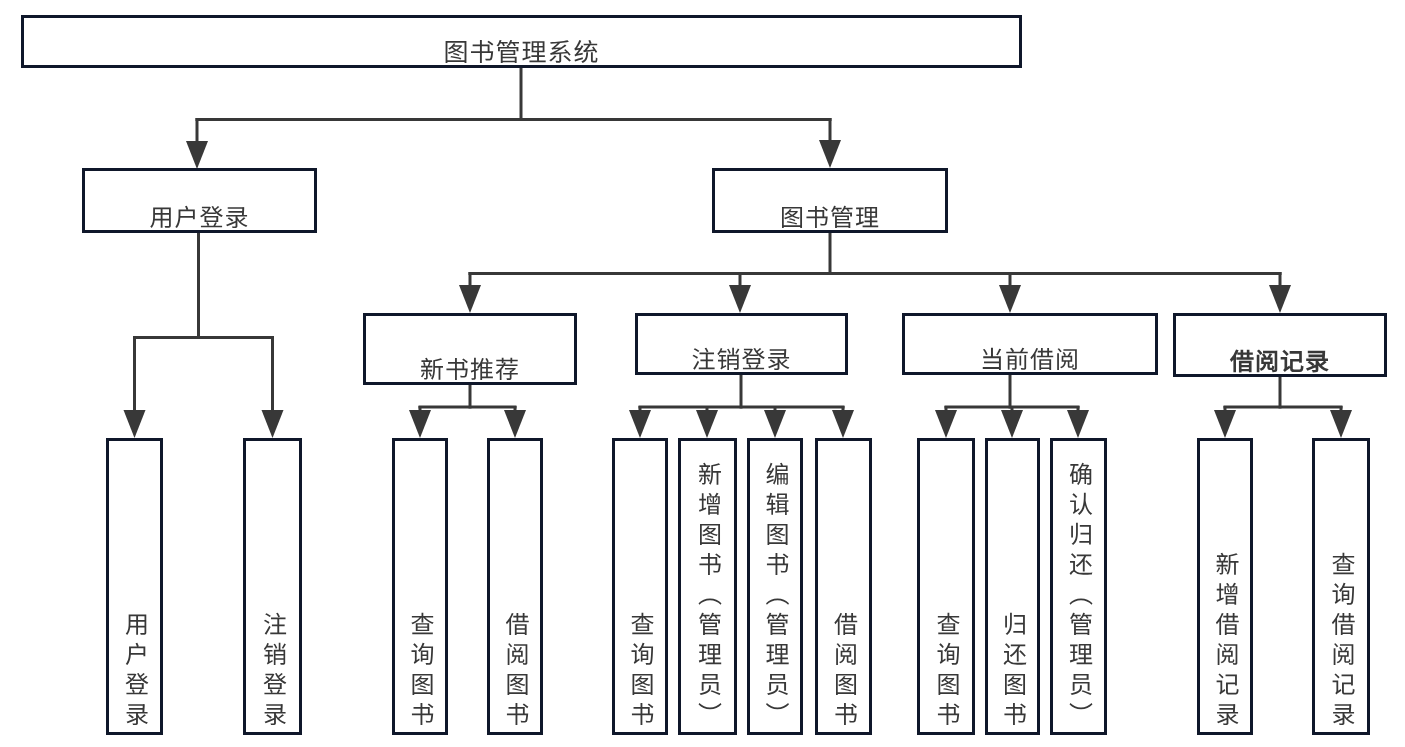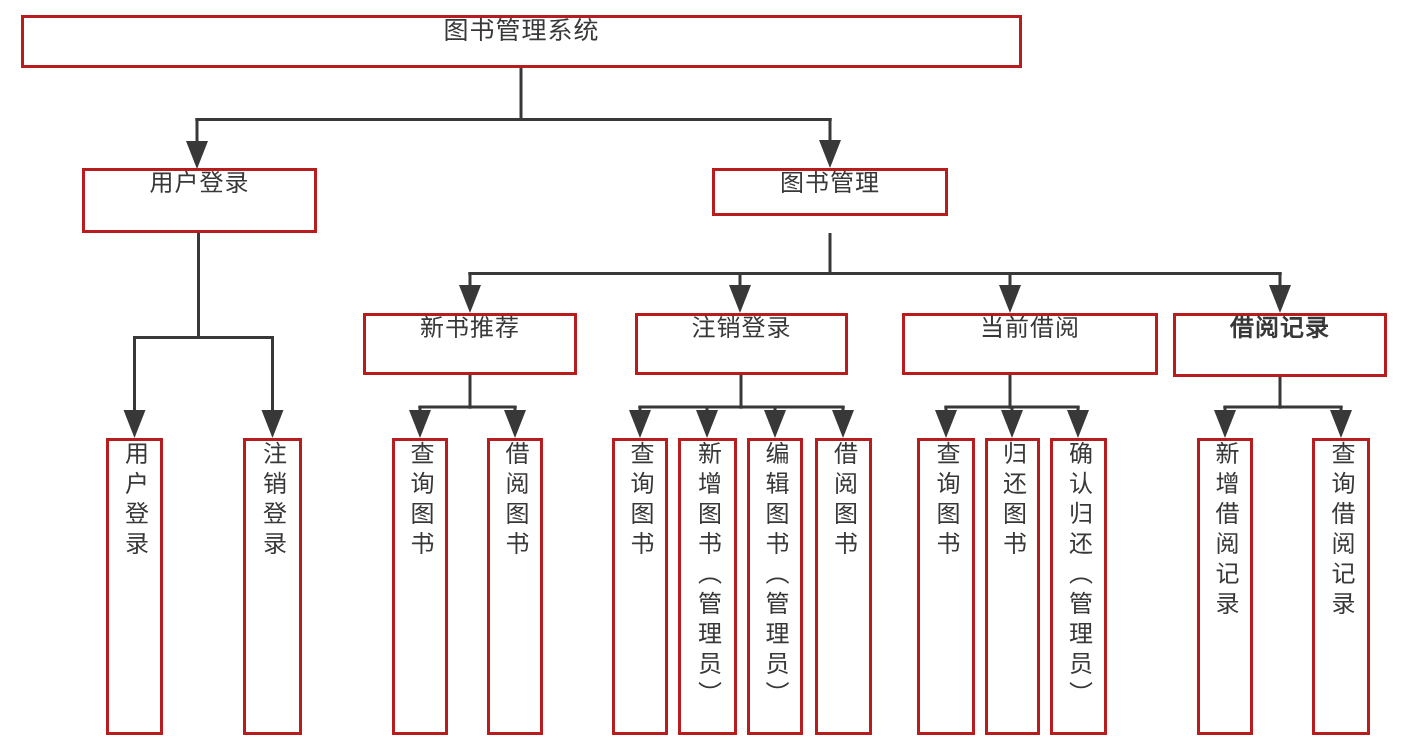--- a/index.html
+++ b/index.html
@@ -10,42 +10,42 @@
     background: #ffffff;
     font-family: "Liberation Sans", "DejaVu Sans", sans-serif;
     color: #383838;
     overflow: hidden;
   }
   .wires { position: absolute; left: 0; top: 0; width: 1405px; height: 747px; }
   .box {
     position: absolute;
     box-sizing: border-box;
     background: #ffffff;
-    border: 3px solid #b91c1c;
+    border: 3px solid #0f172a;
     display: flex;
-    align-items: flex-start;
+    align-items: flex-end;
     justify-content: center;
     text-align: center;
     font-size: 24px;
     letter-spacing: 1px;
     line-height: 1;
   }
   .box .vtext {
     writing-mode: vertical-rl;
     letter-spacing: 6px;
     font-size: 24px;
     line-height: 1;
   }
   
   #box-root   { left: 21px;  top: 15px;  width: 1001px; height: 53px; font-size: 25px; }
   
   #box-l2-0   { left: 82px;  top: 168px; width: 235px; height: 65px; }
-  #box-l2-1   { left: 712px; top: 168px; width: 236px; height: 48px; }
-  
-  #box-l3-0   { left: 363px;  top: 313px; width: 214px; height: 62px; }
+  #box-l2-1   { left: 712px; top: 168px; width: 236px; height: 65px; }
+  
+  #box-l3-0   { left: 363px;  top: 313px; width: 214px; height: 72px; }
   #box-l3-1   { left: 635px;  top: 313px; width: 213px; height: 62px; }
   #box-l3-2   { left: 902px;  top: 313px; width: 256px; height: 62px; }
   #box-l3-3   { left: 1173px; top: 313px; width: 214px; height: 64px; font-weight: bold; }
   
   .leaf { top: 438px; height: 297px; }
   #leaf-0  { left: 106px;  width: 57px; }
   #leaf-1  { left: 243px;  width: 59px; }
   #leaf-2  { left: 392px;  width: 56px; }
   #leaf-3  { left: 487px;  width: 56px; }
   #leaf-4  { left: 612px;  width: 56px; }

